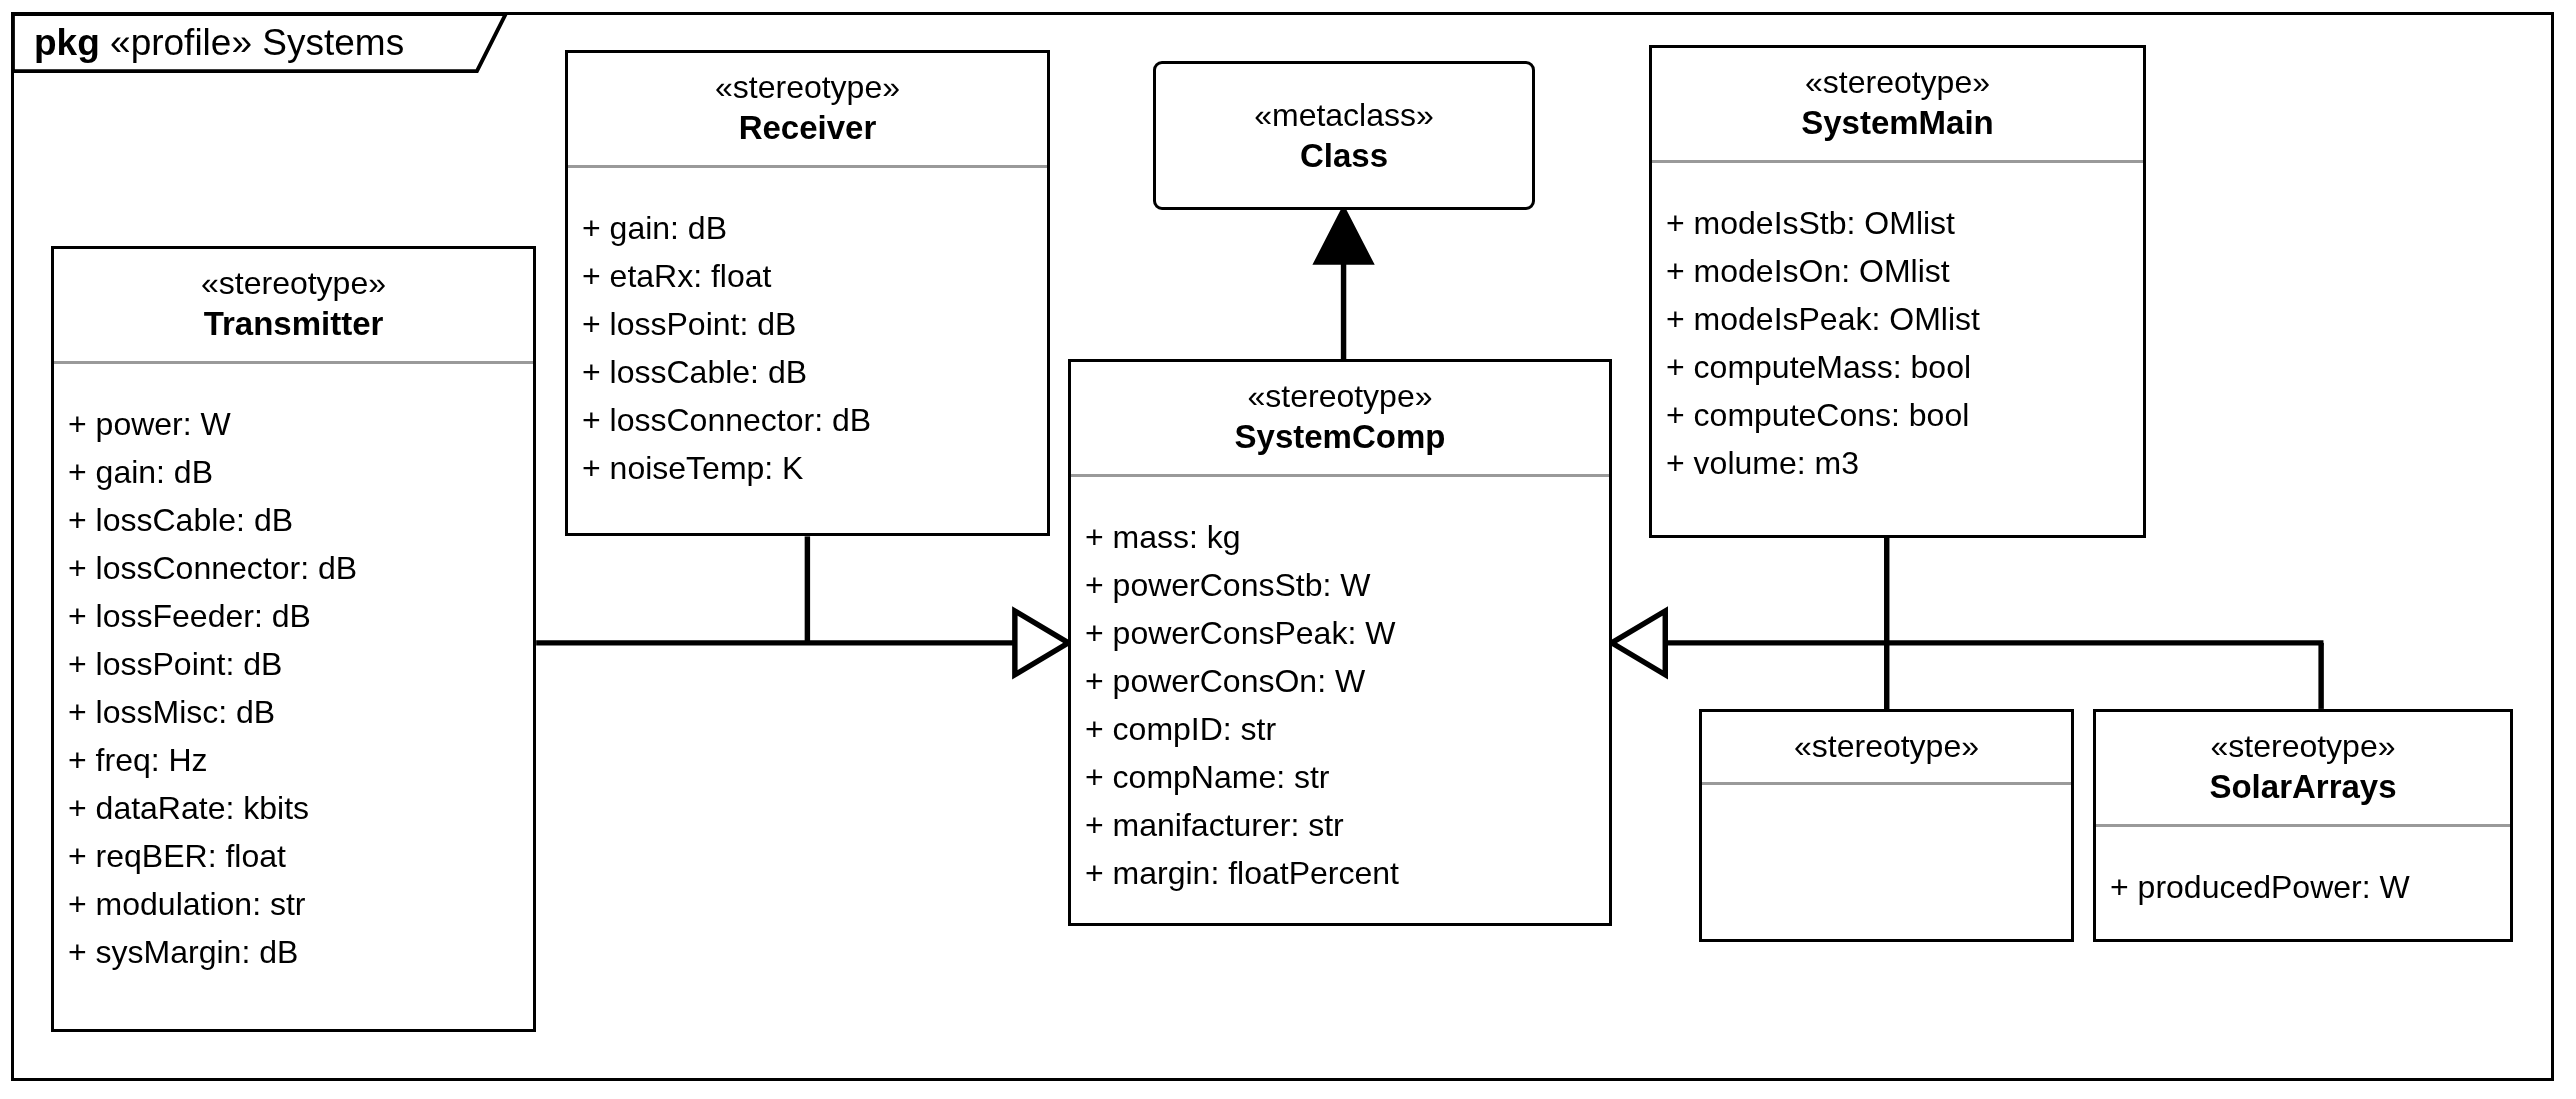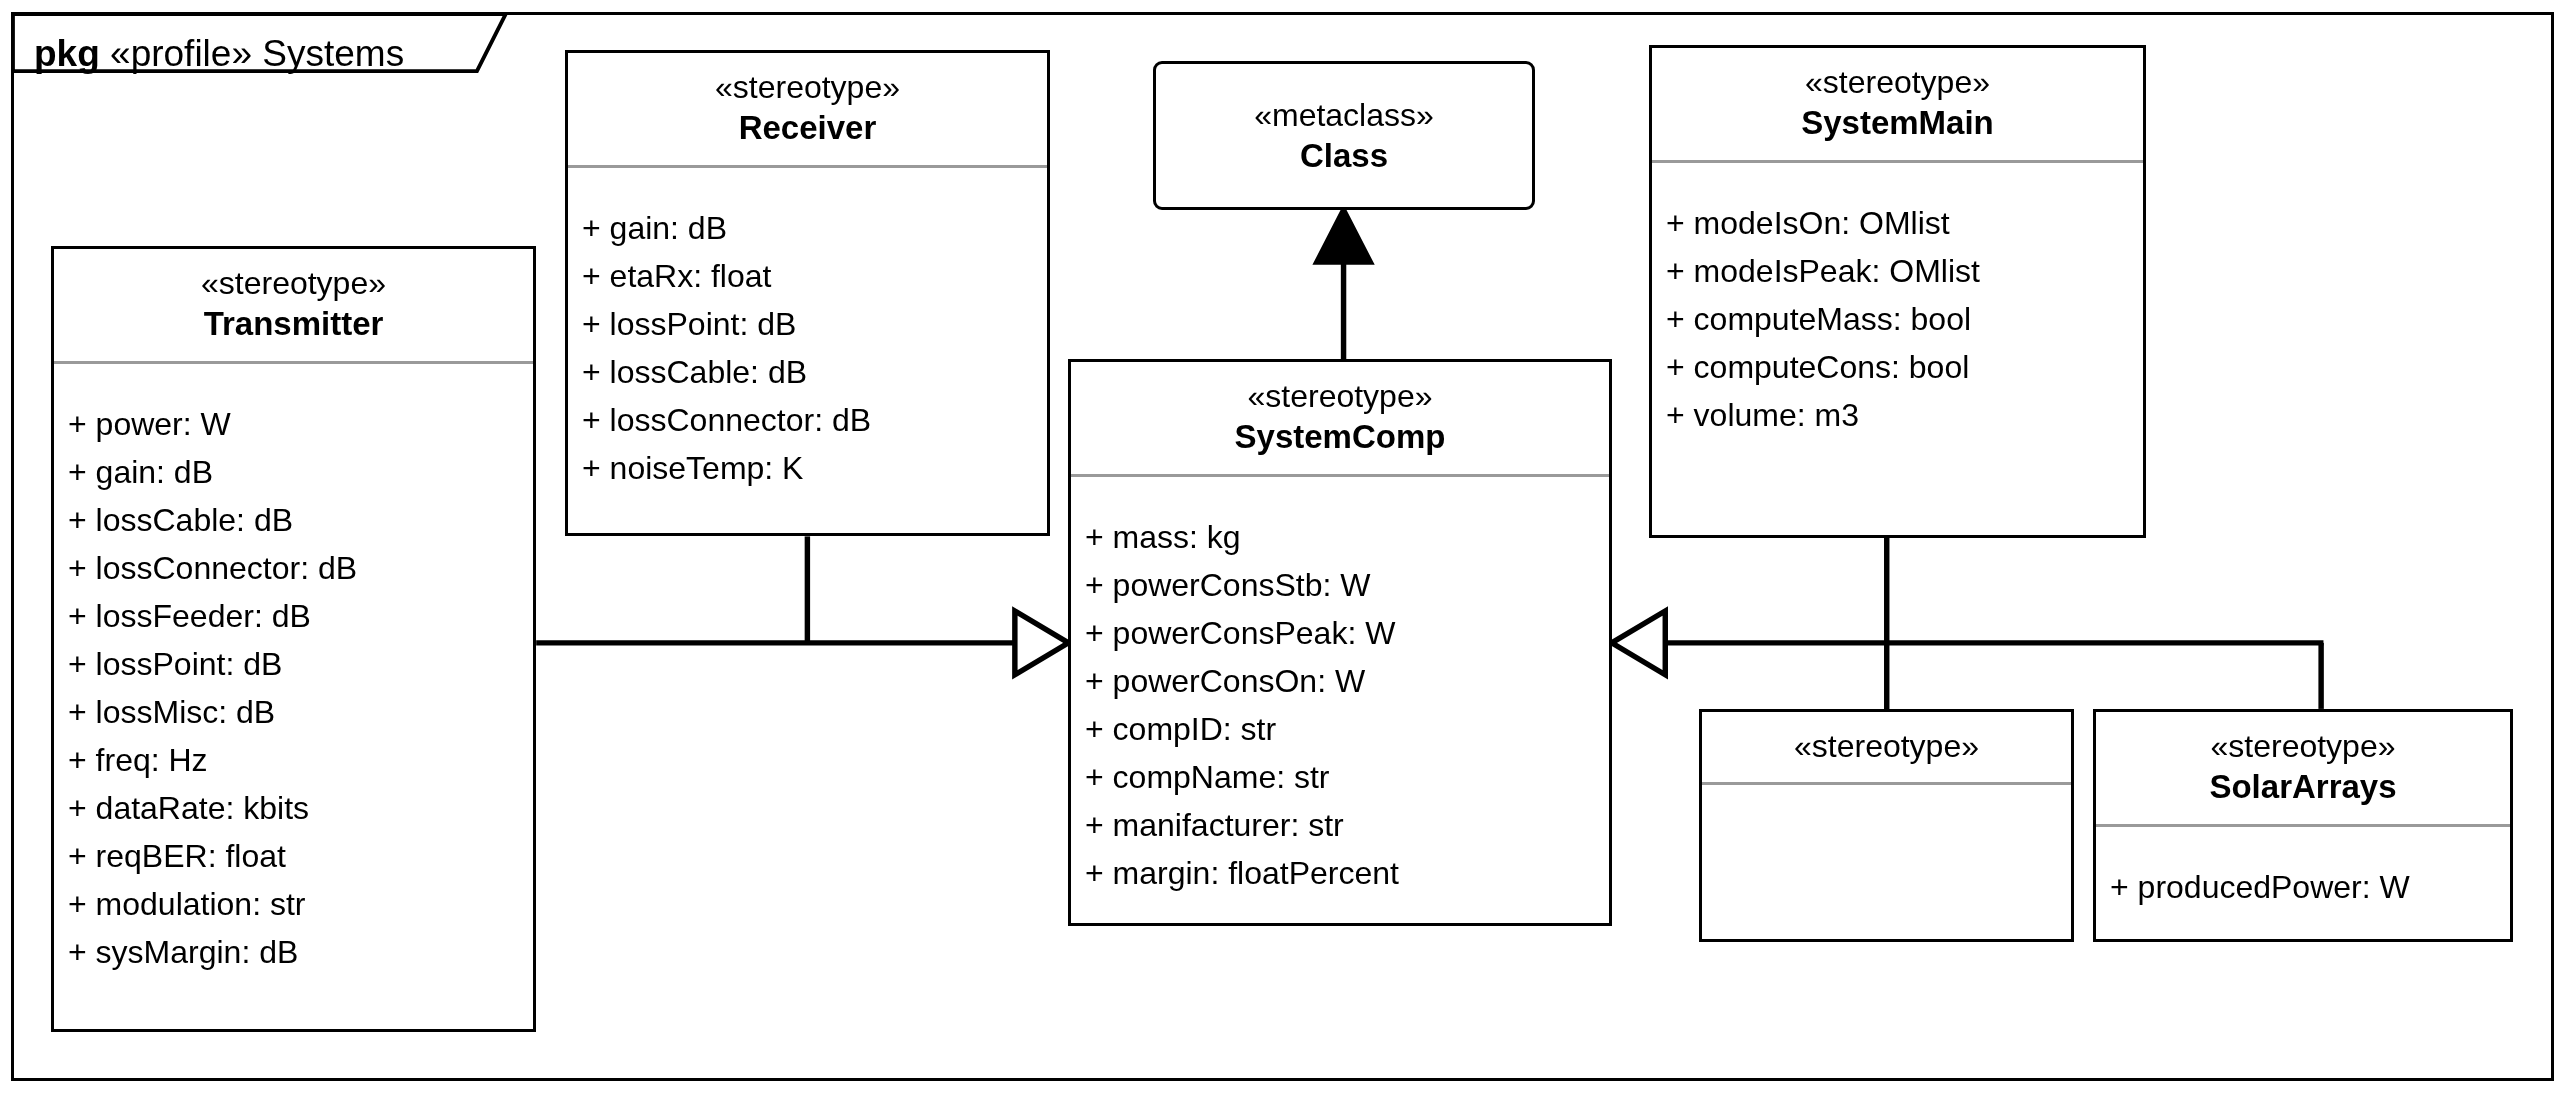--- a/index.html
+++ b/index.html
@@ -35,21 +35,21 @@
     left: 11px;
     top: 12.4px;
     height: 61px;
     box-sizing: border-box;
     z-index: 4;
   }
   .pkg-tab svg { display: block; }
   .pkg-label {
     position: absolute;
     left: 34px;
-    top: 34px;
+    top: 23px;
     font-size: 37px;
     line-height: 40px;
     color: #000000;
     white-space: nowrap;
     z-index: 5;
   }
   .pkg-label .kw {
     font-weight: bold;
   }
 
@@ -220,20 +220,21 @@
     </div>
   </div>
 
   <div class="uml-box" style="left:1649px; top:45px; width:497px; height:493px;">
     <div class="uml-head">
       <div class="uml-stereo">«stereotype»</div>
       <div class="uml-name">SystemMain</div>
     </div>
     <div class="uml-sep"></div>
     <div class="uml-attrs">
+      <div class="uml-attr">+ modeIsStb: OMlist</div>
       <div class="uml-attr">+ modeIsOn: OMlist</div>
       <div class="uml-attr">+ modeIsPeak: OMlist</div>
       <div class="uml-attr">+ computeMass: bool</div>
       <div class="uml-attr">+ computeCons: bool</div>
       <div class="uml-attr">+ volume: m3</div>
     </div>
   </div>
 
   <div class="uml-box" style="left:1699px; top:709px; width:375px; height:233px;">
     <div class="uml-head">

